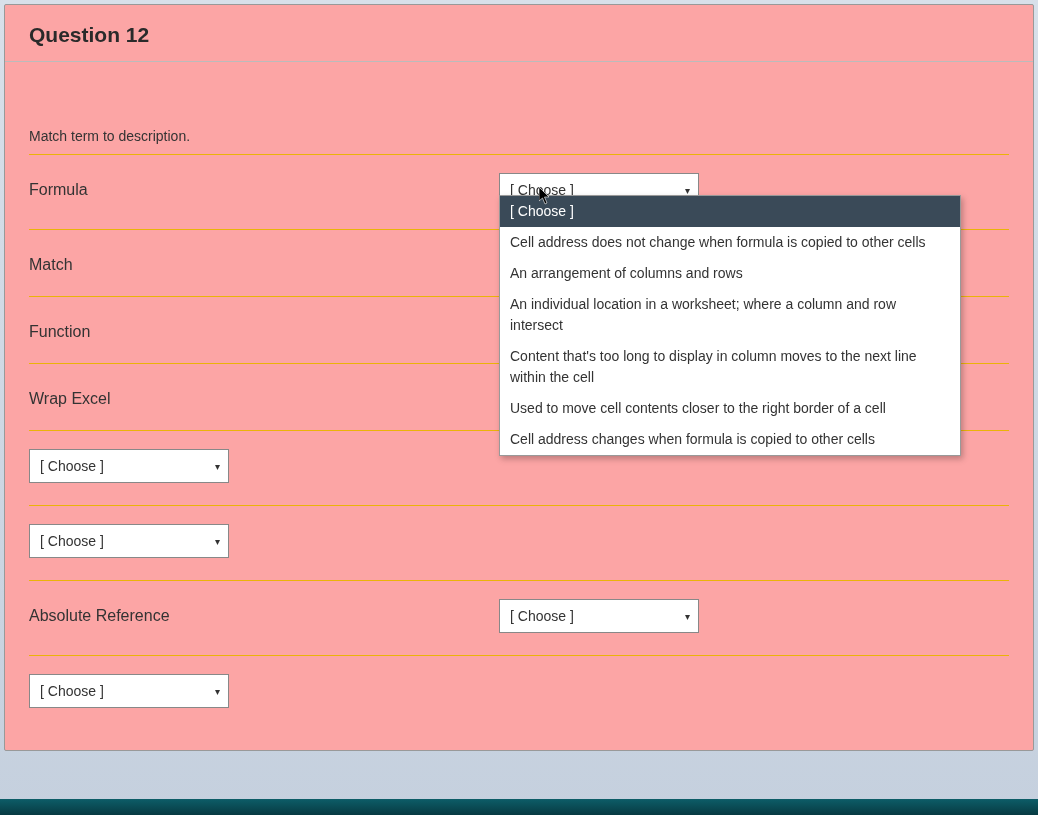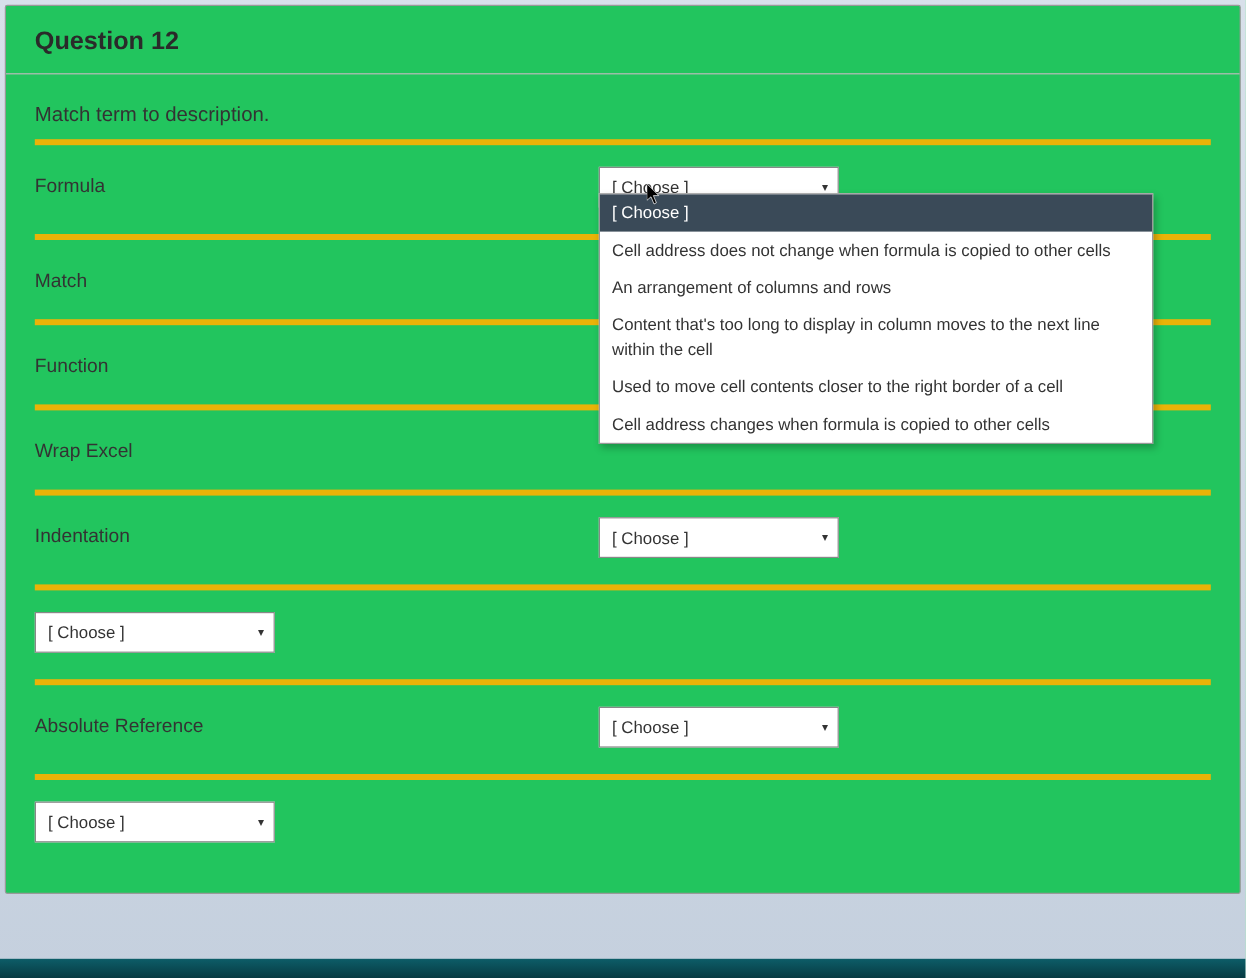--- a/index.html
+++ b/index.html
@@ -9,46 +9,47 @@
     }
     body {
       font-family: 'Helvetica Neue', Arial, sans-serif;
       background: linear-gradient(180deg, #d8e0ea 0%, #c5d0de 100%);
       width: 1038px;
       height: 815px;
       overflow: hidden;
       position: relative;
     }
     .question-card {
-      background: #22c55e;
+      background: #fca5a5;
       border: 1px solid #999;
       margin: 4px 4px 0 4px;
       border-radius: 2px;
     }
     .question-header {
       padding: 18px 24px 14px;
       border-bottom: 1px solid #bbb;
     }
     .question-title {
       font-size: 21px;
       font-weight: 700;
       color: #2a2a2a;
     }
     .question-body {
       padding: 24px 24px 20px;
     }
     .instruction {
-      font-size: 17px;
+      font-size: 14px;
       color: #333;
       margin-bottom: 10px;
+      margin-top: 42px;
     }
     .match-row {
       display: flex;
       align-items: flex-start;
-      border-top: 5px solid #eab308;
+      border-top: 1px solid #eab308;
       padding: 18px 0 22px;
       position: relative;
     }
     .match-row:first-of-type {
       margin-top: 10px;
     }
     .term-label {
       flex: 0 0 470px;
       font-size: 16px;
       color: #333;
@@ -129,40 +130,40 @@
       <span class="cursor-icon">
         <svg width="14" height="18" viewBox="0 0 14 18">
           <path d="M0 0 L0 14 L3.5 11 L6 17 L8 16 L5.5 10 L10 10 Z" fill="#000" stroke="#fff" stroke-width="0.6"></path>
         </svg>
       </span>
 
       <div class="dropdown-open">
         <div class="dropdown-option selected">[ Choose ]</div>
         <div class="dropdown-option">Cell address does not change when formula is copied to other cells</div>
         <div class="dropdown-option">An arrangement of columns and rows</div>
+        <div class="dropdown-option">An individual location in a worksheet; where a column and row intersect</div>
         <div class="dropdown-option">Content that's too long to display in column moves to the next line within the cell</div>
         <div class="dropdown-option">Used to move cell contents closer to the right border of a cell</div>
         <div class="dropdown-option">Cell address changes when formula is copied to other cells</div>
       </div>
     </div>
 
     <div class="match-row">
       <div class="term-label">Match</div>
     </div>
 
     <div class="match-row">
       <div class="term-label">Function</div>
     </div>
 
     <div class="match-row">
       <div class="term-label">Wrap Excel</div>
     </div>
 
     <div class="match-row">
-      <div class="term-label">Indentation</div>
       <div class="select-box">
         <span>[ Choose ]</span>
         <span class="caret">▾</span>
       </div>
     </div>
 
     <div class="match-row">
       <div class="select-box">
         <span>[ Choose ]</span>
         <span class="caret">▾</span>

